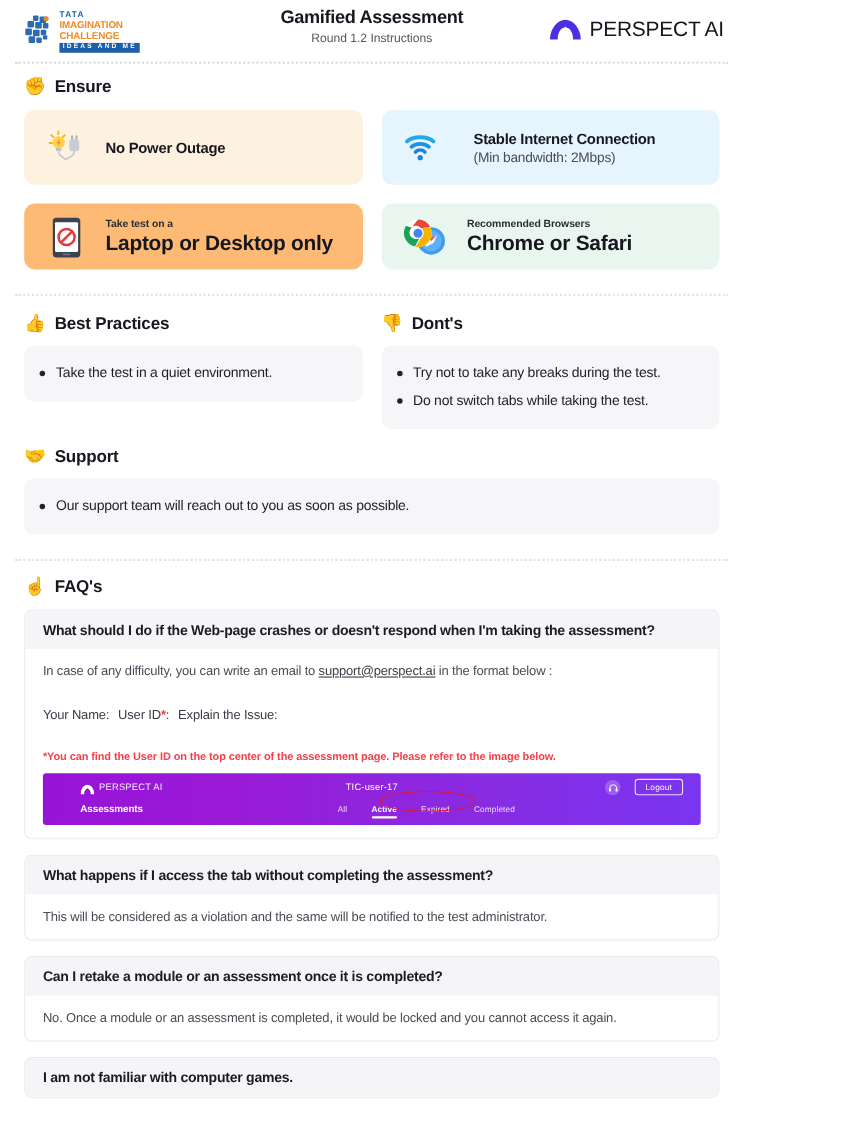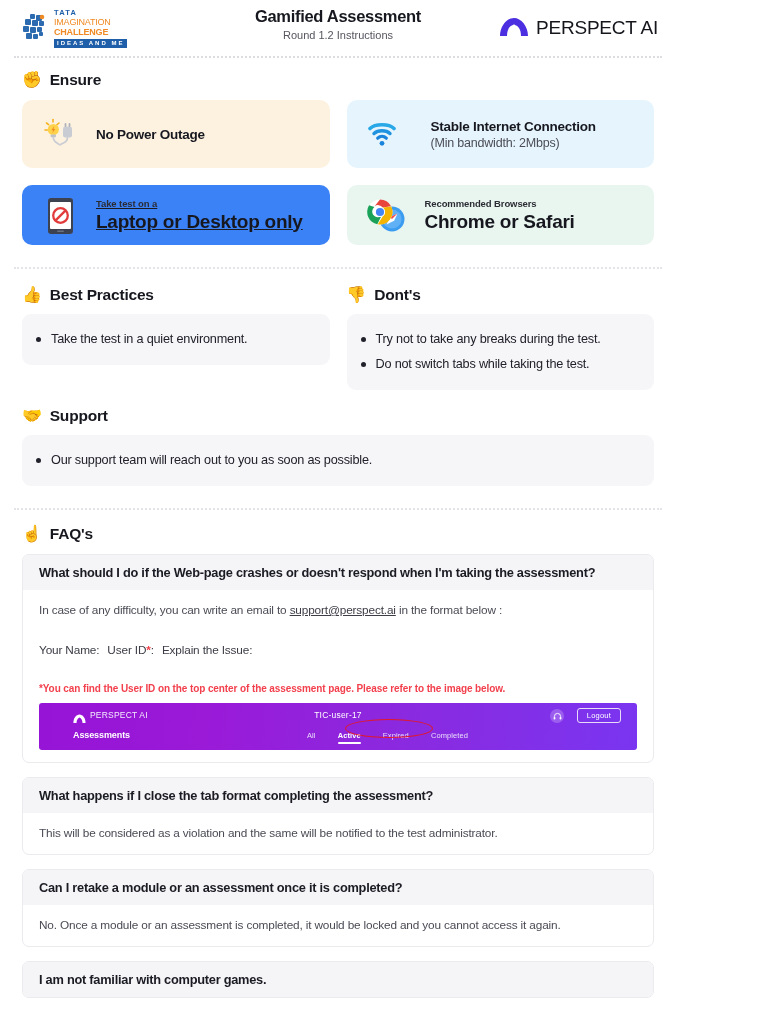--- a/index.html
+++ b/index.html
@@ -18,21 +18,21 @@
     height: 56px;
     display: flex;
     align-items: center;
     padding: 0 18px 0 22px;
     position: relative;
   }
   .tata-logo { display: flex; align-items: center; gap: 4px; width: 160px; }
   .tata-mark { width: 28px; height: 30px; position: relative; flex: 0 0 auto; }
   .tata-words { display: flex; flex-direction: column; gap: 1px; }
   .tw1 { font-size: 7.5px; font-weight: 700; color: #1f5fa9; letter-spacing: 1.2px; line-height: 8px; }
-  .tw2 { font-size: 9px; font-weight: 400; color: #f08a24; letter-spacing: -0.2px; line-height: 9.5px; }
+  .tw2 { font-size: 9px; font-weight: 700; color: #f08a24; letter-spacing: -0.2px; line-height: 9.5px; }
   .tw3 { font-size: 9px; font-weight: 700; color: #f08a24; letter-spacing: -0.2px; line-height: 9.5px; }
   .tw4 {
     font-size: 6px; font-weight: 700; color: #ffffff; letter-spacing: 2px;
     background: #1f5fa9; line-height: 9px; padding: 0 3px; text-align: center;
   }
 
   .header-center {
     position: absolute; left: 0; right: 0; top: 7px;
     text-align: center; pointer-events: none;
   }
@@ -63,21 +63,21 @@
   .grid2 { display: flex; gap: 17px; }
   .col { flex: 1 1 0; min-width: 0; }
 
   .card {
     border-radius: 10px;
     display: flex; align-items: center; gap: 14px;
     padding: 13px 16px;
   }
   .card-cream { background: #fdf2e0; }
   .card-blue  { background: #e6f5fd; gap: 24px; }
-  .card-pink  { background: #3b82f6; text-decoration: underline; }
+  .card-pink  { background: #fdba74; }
   .card-green { background: #e9f6ef; }
   .card-texts { display: flex; flex-direction: column; gap: 2px; }
   .card-sm { font-size: 9.5px; font-weight: 700; color: #2b2c34; letter-spacing: -0.1px; }
   .card-lg { font-size: 19px; font-weight: 700; color: #17181f; letter-spacing: -0.25px; }
   .card-main { font-size: 13.5px; font-weight: 700; color: #17181f; letter-spacing: -0.25px; }
   .card-sub { font-size: 12.5px; color: #4b4c55; letter-spacing: -0.2px; }
   .card-icon { width: 44px; height: 44px; flex: 0 0 auto; position: relative; }
 
   
   .bulb { position: absolute; left: 6px; top: 6px; }
@@ -442,21 +442,21 @@
             <span class="mock-tab">All</span>
             <span class="mock-tab active">Active</span>
             <span class="mock-tab">Expired</span>
             <span class="mock-tab">Completed</span>
           </div>
         </div>
       </div>
     </div>
 
     <div class="faq-item" style="margin-top:14px;">
-      <div class="faq-q">What happens if I close the tab format completing the assessment?</div>
+      <div class="faq-q">What happens if I access the tab without completing the assessment?</div>
       <div class="faq-a">
         <div class="faq-text">This will be considered as a violation and the same will be notified to the test administrator.</div>
       </div>
     </div>
 
     <div class="faq-item" style="margin-top:14px;">
       <div class="faq-q">Can I retake a module or an assessment once it is completed?</div>
       <div class="faq-a">
         <div class="faq-text">No. Once a module or an assessment is completed, it would be locked and you cannot access it again.</div>
       </div>

